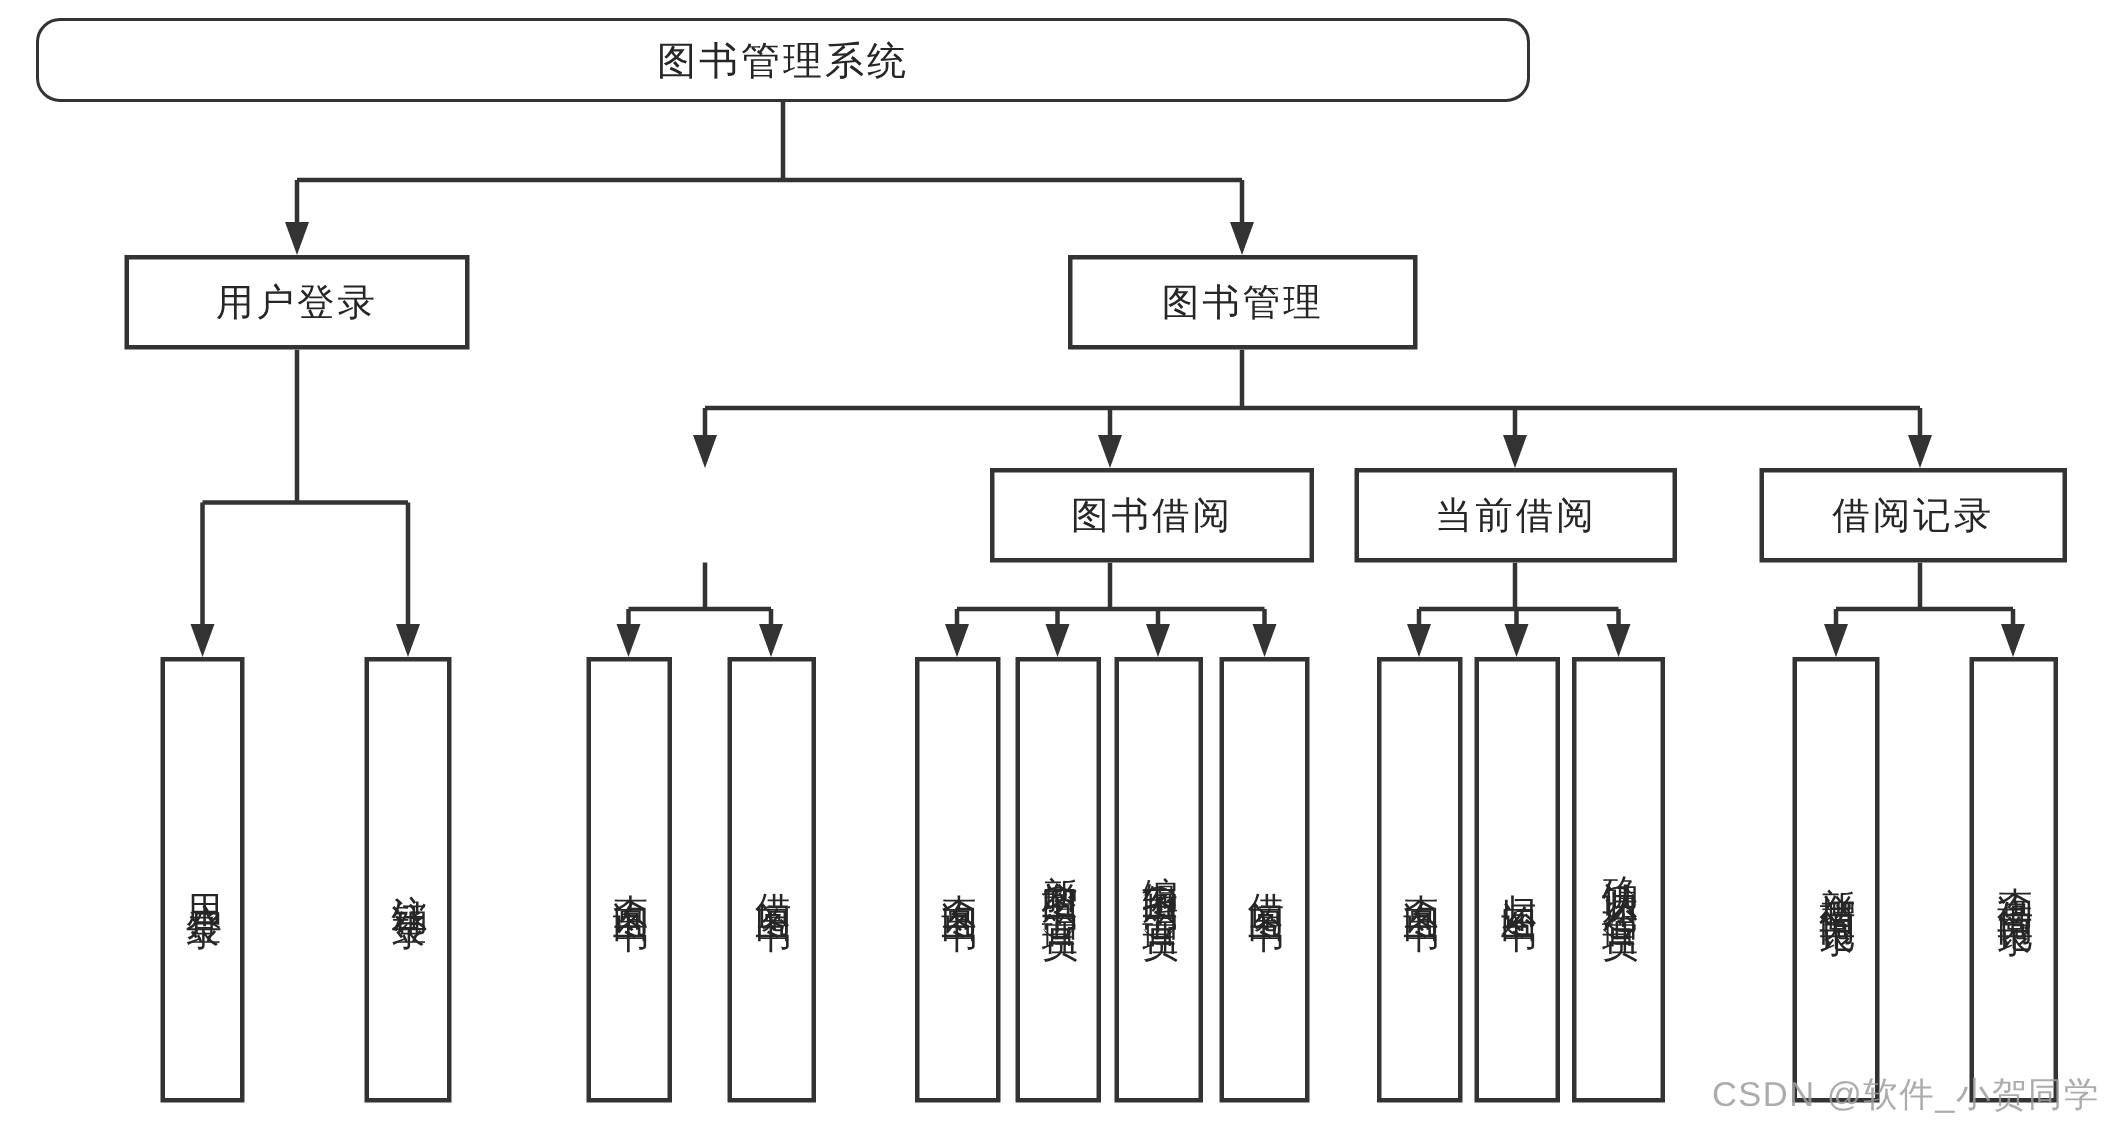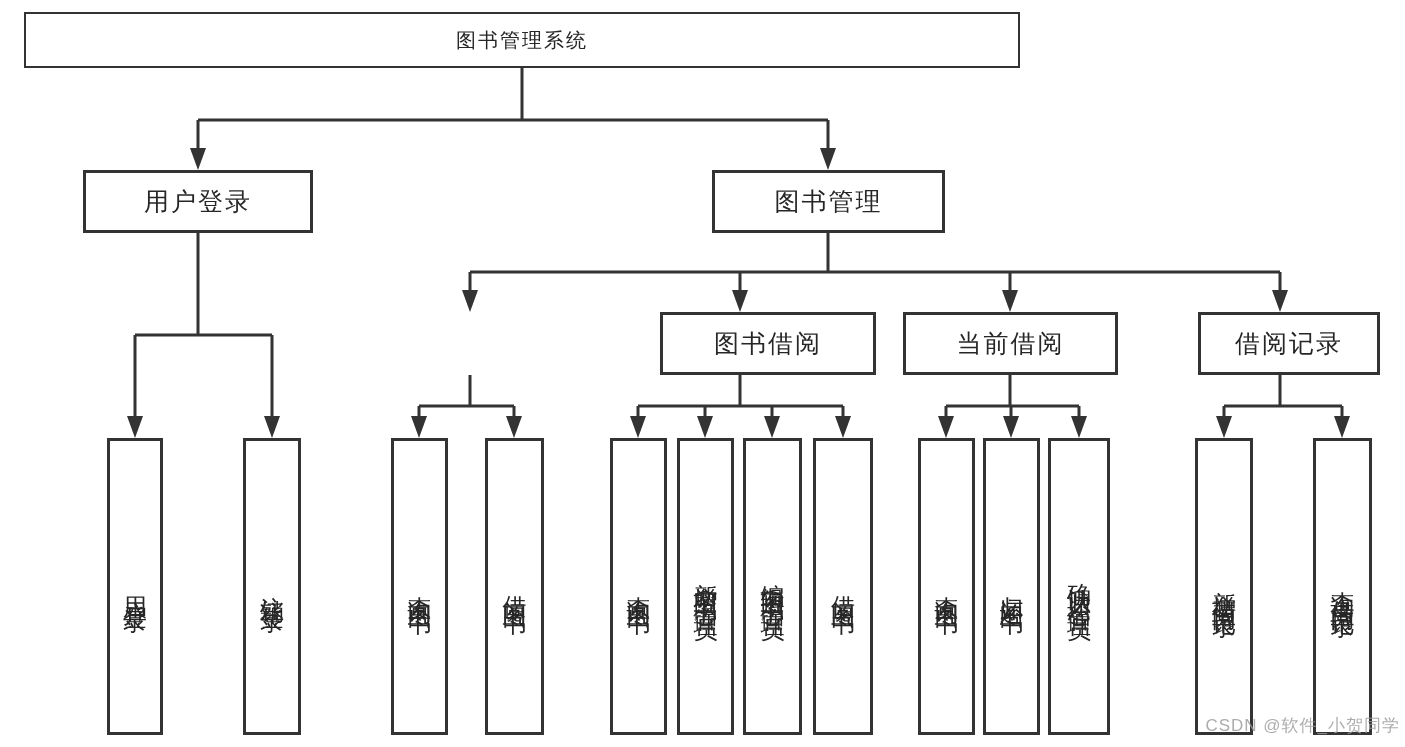--- a/index.html
+++ b/index.html
@@ -27,21 +27,22 @@
     align-items: center;
     justify-content: center;
     font-size: 25px;
     letter-spacing: 2px;
     color: #262626;
     text-align: center;
     z-index: 2;
   }
   .node.root {
     border-width: 2px;
-    font-size: 20px;
+    font-size: 26px;
+    border-radius: 16px;
   }
   .leaf {
     position: absolute;
     top: 438px;
     height: 297px;
     box-sizing: border-box;
     background: #ffffff;
     border: 3px solid #333333;
     writing-mode: vertical-rl;
     text-orientation: mixed;
@@ -50,21 +51,21 @@
     justify-content: center;
     font-size: 24px;
     letter-spacing: 5px;
     color: #262626;
     z-index: 2;
   }
   .watermark {
     position: absolute;
     right: 5px;
     top: 714px;
-    font-size: 17px;
+    font-size: 23px;
     letter-spacing: 1px;
     color: rgba(158, 158, 158, 0.85);
     z-index: 3;
     white-space: nowrap;
   }
 </style>
 </head>
 <body>
 
 <div id="stage">
@@ -141,21 +142,21 @@
   <div class="node" style="left:712px; top:170px; width:233px; height:63px;">
     <span>图书管理</span>
   </div>
 
   <div class="node" style="left:660px; top:312px; width:216px; height:63px;">
     <span>图书借阅</span>
   </div>
   <div class="node" style="left:903px; top:312px; width:215px; height:63px;">
     <span>当前借阅</span>
   </div>
-  <div class="node" style="left:1173px; top:312px; width:182px; height:63px;margin-left:25px;">
+  <div class="node" style="left:1173px; top:312px; width:205px; height:63px;">
     <span>借阅记录</span>
   </div>
 
   <div class="leaf" style="left:107px; width:56px;">
     <span>用户登录</span>
   </div>
   <div class="leaf" style="left:243px; width:58px;">
     <span>注销登录</span>
   </div>
 

